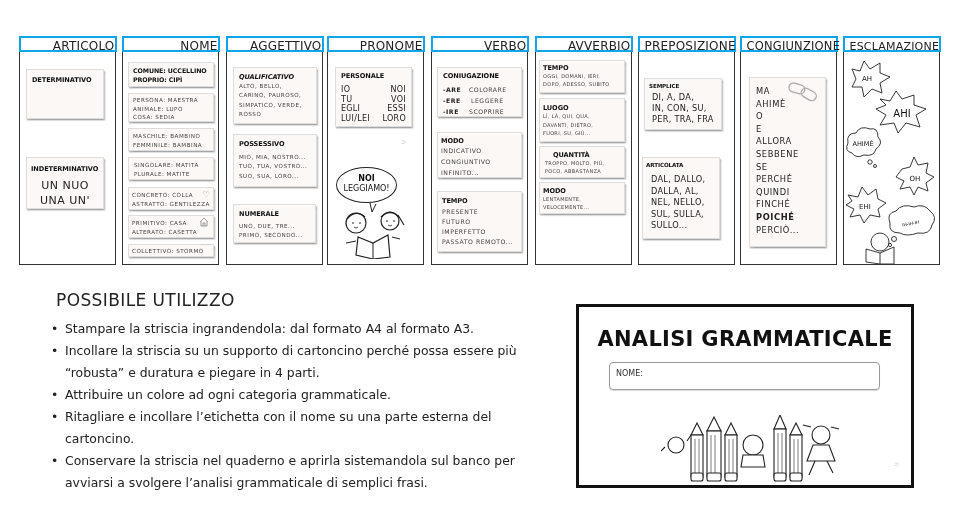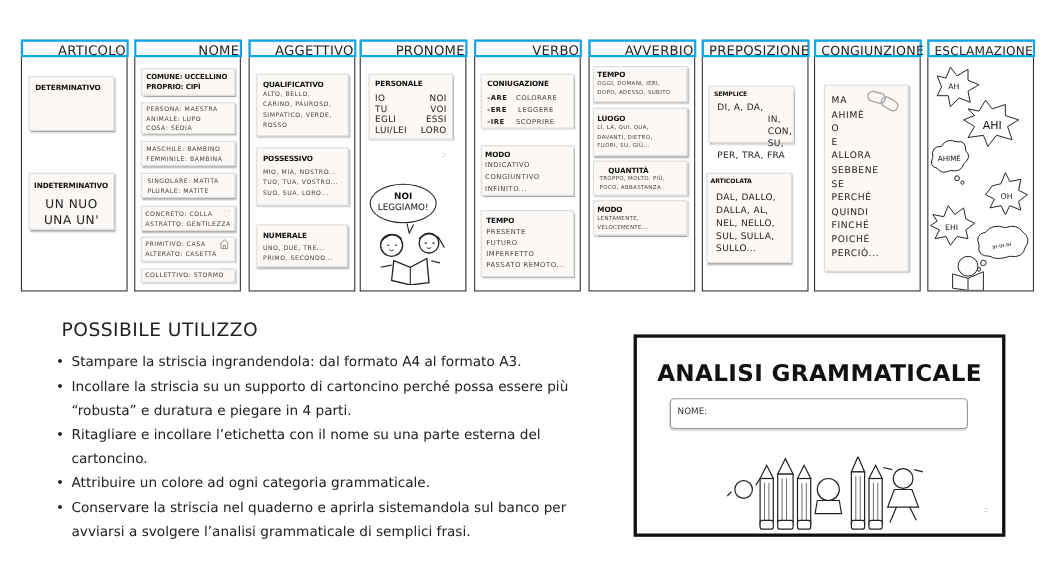--- a/index.html
+++ b/index.html
@@ -73,21 +73,21 @@
   </div>
   <div class="card" style="left:5px;top:207px;width:86px;height:13px;padding:2px 3px;">
     <div class="s" style="line-height:8.5px;">COLLETTIVO: STORMO</div>
     <span style="position:absolute;right:1px;top:-2px;font-size:6px;color:#aaa;">⌒⌒</span>
   </div>
 </div>
 
 <div class="col" style="left:226px;width:97px;">
   <div class="col-head"><span>AGGETTIVO</span></div>
   <div class="card" style="left:6px;top:30px;width:84px;height:57px;padding:5px 5px;">
-    <div class="t" style="margin-bottom:1px;">QUALIFICATIVO</div>
+    <div class="t" style="margin-bottom:1px;font-style:italic;">QUALIFICATIVO</div>
     <div class="s">ALTO, BELLO,</div>
     <div class="s">CARINO, PAUROSO,</div>
     <div class="s">SIMPATICO, VERDE,</div>
     <div class="s">ROSSO</div>
   </div>
   <div class="card" style="left:6px;top:97px;width:84px;height:53px;padding:5px 5px;">
     <div class="t" style="margin-bottom:5px;">POSSESSIVO</div>
     <div class="s">MIO, MIA, NOSTRO...</div>
     <div class="s">TUO, TUA, VOSTRO...</div>
     <div class="s">SUO, SUA, LORO...</div>
@@ -194,21 +194,21 @@
     <div class="s" style="font-size:5px;line-height:8px;letter-spacing:0.3px;">LENTAMENTE,</div>
     <div class="s" style="font-size:5px;line-height:8px;letter-spacing:0.3px;">VELOCEMENTE...</div>
   </div>
 </div>
 
 <div class="col" style="left:638px;width:97px;">
   <div class="col-head"><span>PREPOSIZIONE</span></div>
   <div class="card" style="left:5px;top:41px;width:78px;height:52px;padding:4px 4px;">
     <div class="t" style="font-size:5.6px;margin-bottom:3px;">SEMPLICE</div>
     <div class="m" style="padding-left:3px;font-size:8.2px;line-height:11px;">DI, A, DA,</div>
-    <div class="m" style="padding-left:3px;font-size:8.2px;line-height:11px;margin-left:46px;">IN, CON, SU,</div>
+    <div class="m" style="padding-left:3px;font-size:8.2px;line-height:11px;">IN, CON, SU,</div>
     <div class="m" style="padding-left:3px;font-size:8.2px;line-height:11px;">PER, TRA, FRA</div>
   </div>
   <div class="card" style="left:3px;top:120px;width:78px;height:82px;padding:4px 3px;">
     <div class="t" style="font-size:5.6px;margin-bottom:6px;">ARTICOLATA</div>
     <div class="m" style="padding-left:5px;font-size:8.2px;line-height:11.5px;">DAL, DALLO,</div>
     <div class="m" style="padding-left:5px;font-size:8.2px;line-height:11.5px;">DALLA, AL,</div>
     <div class="m" style="padding-left:5px;font-size:8.2px;line-height:11.5px;">NEL, NELLO,</div>
     <div class="m" style="padding-left:5px;font-size:8.2px;line-height:11.5px;">SUL, SULLA,</div>
     <div class="m" style="padding-left:5px;font-size:8.2px;line-height:11.5px;">SULLO...</div>
   </div>
@@ -224,21 +224,21 @@
     <div class="m" style="letter-spacing:0.6px;font-size:8.3px;line-height:12.6px;">MA</div>
     <div class="m" style="letter-spacing:0.6px;font-size:8.3px;line-height:12.6px;">AHIMÈ</div>
     <div class="m" style="letter-spacing:0.6px;font-size:8.3px;line-height:12.6px;">O</div>
     <div class="m" style="letter-spacing:0.6px;font-size:8.3px;line-height:12.6px;">E</div>
     <div class="m" style="letter-spacing:0.6px;font-size:8.3px;line-height:12.6px;">ALLORA</div>
     <div class="m" style="letter-spacing:0.6px;font-size:8.3px;line-height:12.6px;">SEBBENE</div>
     <div class="m" style="letter-spacing:0.6px;font-size:8.3px;line-height:12.6px;">SE</div>
     <div class="m" style="letter-spacing:0.6px;font-size:8.3px;line-height:12.6px;">PERCHÉ</div>
     <div class="m" style="letter-spacing:0.6px;font-size:8.3px;line-height:12.6px;">QUINDI</div>
     <div class="m" style="letter-spacing:0.6px;font-size:8.3px;line-height:12.6px;">FINCHÉ</div>
-    <div class="m" style="letter-spacing:0.6px;font-size:8.3px;line-height:12.6px;">POICHÉ</div>
+    <div class="m" style="letter-spacing:0.6px;font-size:8.3px;line-height:12.6px;font-weight:bold;">POICHÉ</div>
     <div class="m" style="letter-spacing:0.6px;font-size:8.3px;line-height:12.6px;">PERCIÒ...</div>
   </div>
 </div>
 
 <div class="col" style="left:843px;width:97px;">
   <div class="col-head" style="font-size:11px;"><span>ESCLAMAZIONE</span></div>
   <svg style="position:absolute;left:0;top:20px;" width="95" height="207" viewBox="0 0 95 207">
     <g fill="#fff" stroke="#222" stroke-width="0.9">
       <path d="M8 12 L16 14 L20 4 L26 12 L36 6 L36 16 L46 20 L36 26 L38 36 L28 32 L20 40 L18 30 L8 30 L12 22 Z"></path>
       <path d="M36 42 L46 44 L52 34 L58 42 L70 38 L70 48 L82 52 L72 58 L76 70 L62 66 L54 76 L50 66 L36 68 L42 58 L32 52 L42 48 Z"></path>
@@ -260,22 +260,22 @@
     <text x="71" y="124" font-size="7" text-anchor="middle" font-family="DejaVu Sans, sans-serif" fill="#111">OH</text>
     <text x="21" y="152" font-size="7" text-anchor="middle" font-family="DejaVu Sans, sans-serif" fill="#111">EHI</text>
     <text x="67" y="168" font-size="4.5" text-anchor="middle" font-family="DejaVu Sans, sans-serif" fill="#111" transform="rotate(-10 67 168)">IH-IH-IH</text>
   </svg>
 </div>
 
 <div class="usage-title">POSSIBILE UTILIZZO</div>
 <ul class="usage-list">
   <li>Stampare la striscia ingrandendola: dal formato A4 al formato A3.</li>
   <li>Incollare la striscia su un supporto di cartoncino perché possa essere più “robusta” e duratura e piegare in 4 parti.</li>
+  <li>Attribuire un colore ad ogni categoria grammaticale.</li>
   <li>Ritagliare e incollare l’etichetta con il nome su una parte esterna del cartoncino.</li>
-  <li>Attribuire un colore ad ogni categoria grammaticale.</li>
   <li>Conservare la striscia nel quaderno e aprirla sistemandola sul banco per avviarsi a svolgere l’analisi grammaticale di semplici frasi.</li>
 </ul>
 
 <div class="label-box">
   <div class="label-title">ANALISI GRAMMATICALE</div>
   <div class="name-field"><span>NOME:</span></div>
   <svg style="position:absolute;left:82px;top:108px;" width="200" height="70" viewBox="0 0 200 70">
     <g fill="#fff" stroke="#222" stroke-width="1.1">
       <circle cx="15" cy="30" r="8"></circle>
       <path d="M4 32 L0 36 M26 26 L30 20"></path>

